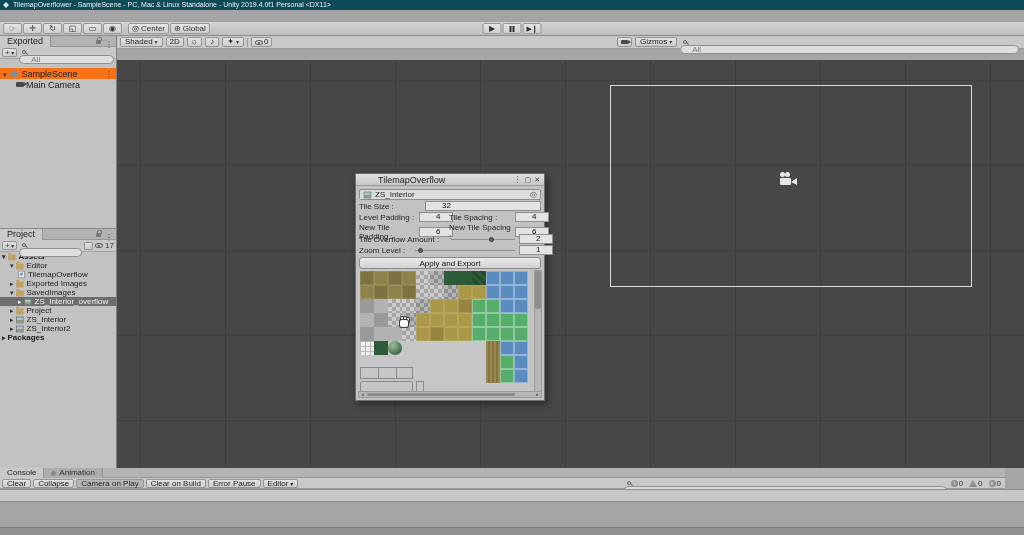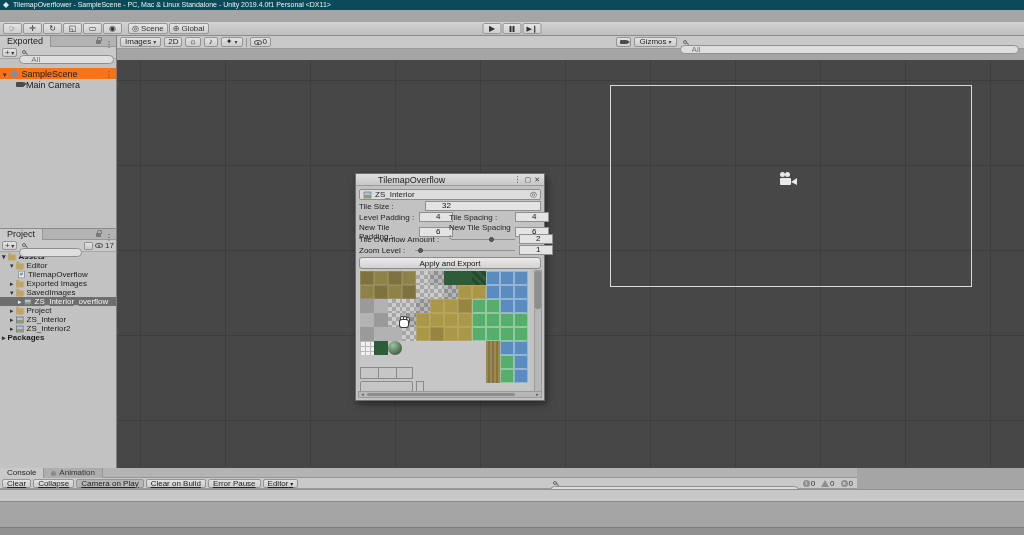--- a/index.html
+++ b/index.html
@@ -139,26 +139,26 @@
   .harrow.right:after { content:"▸"; }
   .hthumb { position:absolute; left:8px; width:148px; top:1px; height:3px; background:#8d8d8d; border-radius:2px; }
 
   
   .cursor-hand { position:absolute; left:399px; top:316px; width:12px; height:12px; z-index:99; }
   .cursor-hand .palm { position:absolute; left:1px; top:4px; width:8px; height:7px; background:#fff; border-radius:2px; box-shadow:0 0 0 1px #3a3a3a; }
   .cursor-hand .f { position:absolute; width:2px; height:4px; background:#fff; box-shadow:0 0 0 1px #3a3a3a; border-radius:1px; top:1px; }
   .cursor-hand .f1 { left:2px; } .cursor-hand .f2 { left:5px; } .cursor-hand .f3 { left:8px; top:2px; }
 
   
-  .console { position:absolute; left:0; top:468px; width:857px; height:21px; }
+  .console { position:absolute; left:0; top:468px; width:1005px; height:21px; }
   .console .ptabbar { height:10px; }
   .console .ptab { height:10px; line-height:10px; font-size:8px; }
   .anim-dot { width:5px; height:5px; border-radius:50%; background:#8a8a8a; }
   .console-toolbar { height:11px; background:#c9c9c9; display:flex; align-items:center; gap:2px; padding:0 2px; border-bottom:1px solid #9a9a9a; }
-  .cbtn { height:9px; background:linear-gradient(#e2e2e2,#cdcdcd); border:1px solid #949494; border-radius:2px; font-size:8px; line-height:7px; padding:0 4px; color:#222;text-decoration:underline; }
+  .cbtn { height:9px; background:linear-gradient(#e2e2e2,#cdcdcd); border:1px solid #949494; border-radius:2px; font-size:8px; line-height:7px; padding:0 4px; color:#222; }
   .cbtn.active { background:#b5b5b5; }
   .cbtn.dd-btn:after { content:" ▾"; font-size:6px; }
   .console-search { position:relative; width:148px; height:9px; }
   .count-group { display:flex; align-items:center; gap:1px; font-size:8px; color:#333; margin:0 2px; }
   .ci { width:7px; height:7px; border-radius:50%; background:#8f8f8f; color:#eee; font-size:6px; line-height:7px; text-align:center; }
   .ci.info:after { content:"i"; }
   .ci.err:after { content:"x"; }
   .warn-tri { width:0; height:0; border-left:4px solid transparent; border-right:4px solid transparent; border-bottom:7px solid #8f8f8f; position:relative; }
 
   
@@ -182,21 +182,21 @@
       <span class="tbtn">☞</span>
       <span class="tbtn">✛</span>
       <span class="tbtn">↻</span>
       <span class="tbtn">◱</span>
       <span class="tbtn">▭</span>
       <span class="tbtn">◉</span>
     </div>
     <div class="pivot-group">
       <span class="tbtn">
           <span>◎</span>
-          <span>Scene</span>
+          <span>Center</span>
         </span>
       <span class="tbtn">
           <span>⊕</span>
           <span>Global</span>
         </span>
     </div>
     <div class="play-group">
       <span class="tbtn">▶</span>
       <span class="tbtn"><span class="icon-pause"></span></span>
       <span class="tbtn"><span class="icon-step">▶❙</span></span>
@@ -300,21 +300,21 @@
       <div class="prow bold lvl0">
           <span class="arrow-closed"></span>
           <span>Packages</span>
         </div>
     </div>
   </div>
 
   <div class="scene-panel">
     <div class="scene-toolbar">
       <span class="dd">
-          <span>Images</span>
+          <span>Shaded</span>
         </span>
       <span class="sbtn">2D</span>
       <span class="sbtn">☼</span>
       <span class="sbtn">♪</span>
       <span class="dd">✦</span>
       <span class="vline"></span>
       <span class="sbtn">
           <span class="icon-eye"></span>
           <span>0</span>
         </span>

